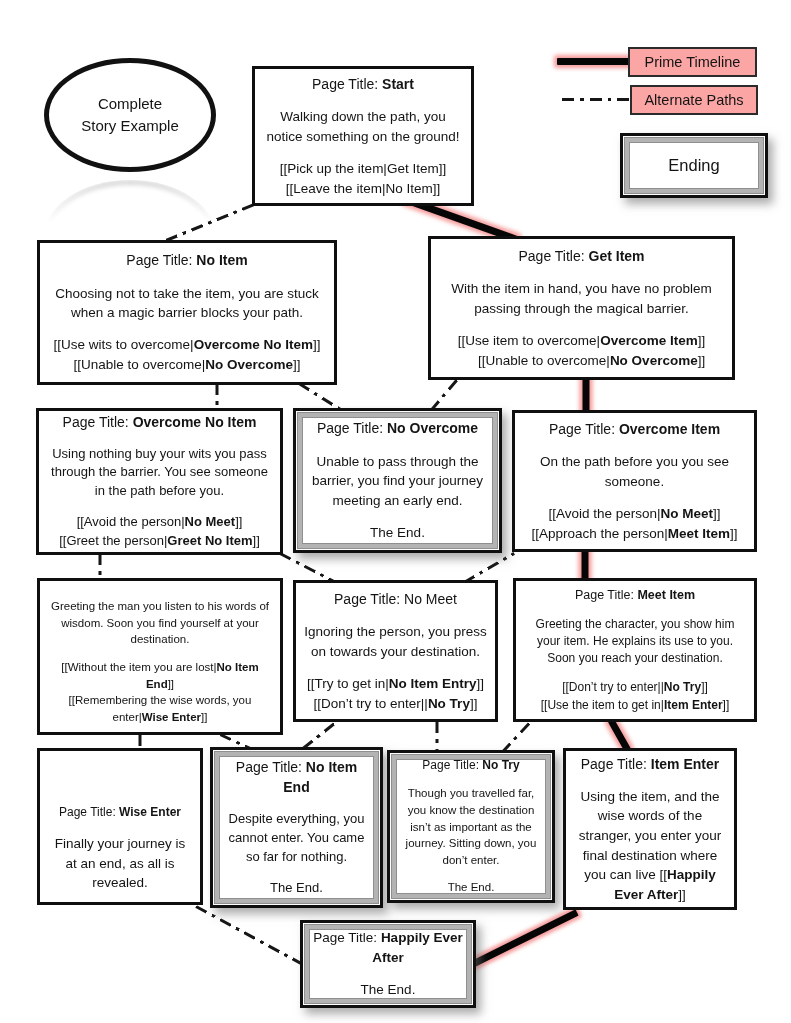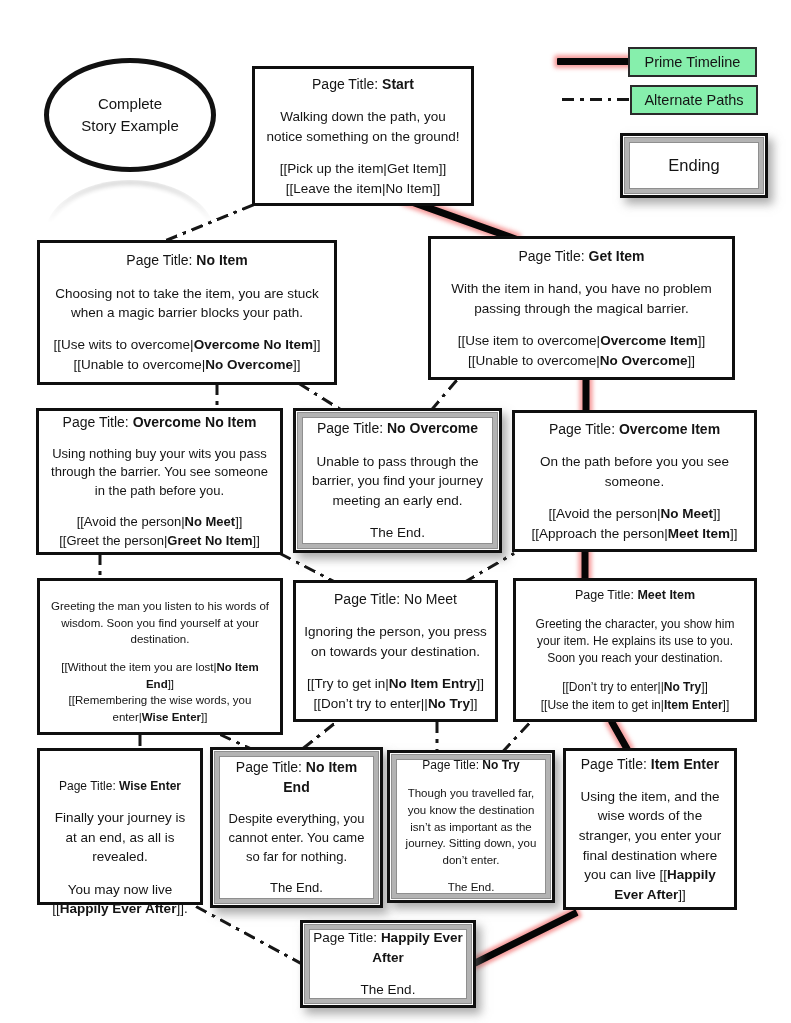--- a/index.html
+++ b/index.html
@@ -33,21 +33,21 @@
            border:5px solid #111;border-radius:50%;box-sizing:border-box;z-index:2;
            display:flex;flex-direction:column;align-items:center;justify-content:center;
            text-align:center;font-size:15px;line-height:1.45;}
   .ellipse-reflection{position:absolute;left:44px;top:180px;width:172px;height:114px;
            border:5px solid rgba(40,40,40,.8);border-radius:50%;box-sizing:border-box;
            transform:scaleY(-1);opacity:.32;filter:blur(2px);z-index:1;
            -webkit-mask-image:linear-gradient(to top,rgba(0,0,0,.75),transparent 38%);
            mask-image:linear-gradient(to top,rgba(0,0,0,.75),transparent 38%);}
 
   
-  .legend-box{position:absolute;background:#86efac;border:2px solid #2b2b2b;box-sizing:border-box;
+  .legend-box{position:absolute;background:#fca5a5;border:2px solid #2b2b2b;box-sizing:border-box;
               display:flex;align-items:center;justify-content:center;font-size:14.5px;z-index:2;}
   #legend-prime-box{left:628px;top:47px;width:129px;height:30px;}
   #legend-alt-box{left:630px;top:85px;width:128px;height:30px;}
   #legend-ending{left:620px;top:133px;width:148px;height:65px;}
   #legend-ending .content{font-size:16.5px;}
 </style>
 </head>
 <body>
 
 <div class="canvas">
@@ -119,21 +119,21 @@
             <div><span>[[Unable to overcome|</span><span class="b">No Overcome</span><span>]]</span></div>
           </div>
         </div>
       </div>
       <div class="node plain" style="left: 428px; top: 236px; width: 307px; height: 144px;">
         <div class="content">
           <div class="title" style="font-size: 14px;"><span>Page Title: </span><span class="b">Get Item</span></div>
           <div class="block" style="font-size: 13.5px;">
             <div><span>With the item in hand, you have no problem passing through the magical barrier.</span></div>
           </div>
-          <div class="block" style="font-size: 13.5px;">
+          <div class="block" style="font-size: 13.5px; text-align: right;">
             <div><span>[[Use item to overcome|</span><span class="b">Overcome Item</span><span>]]</span></div>
             <div><span>[[Unable to overcome|</span><span class="b">No Overcome</span><span>]]</span></div>
           </div>
         </div>
       </div>
       <div class="node plain tight" style="left: 36px; top: 408px; width: 247px; height: 147px;">
         <div class="content">
           <div class="title" style="font-size: 14px;"><span>Page Title: </span><span class="b">Overcome No Item</span></div>
           <div class="block" style="font-size: 13px;">
             <div><span>Using nothing buy your wits you pass through the barrier.  You see someone in the path before you.</span></div>
@@ -202,23 +202,20 @@
             <div><span>[[Use the item to get in|</span><span class="b">Item Enter</span><span>]]</span></div>
           </div>
         </div>
       </div>
       <div class="node plain" style="left: 37px; top: 748px; width: 166px; height: 157px;">
         <div class="content">
           <div class="title" style="font-size: 12px; margin-top: 44px;"><span>Page Title: </span><span class="b">Wise Enter</span></div>
           <div class="block" style="font-size: 13.5px;">
             <div><span>Finally your journey is at an end, as all is revealed.</span></div>
           </div>
-          <div class="block" style="font-size: 13.5px;">
-            <div><span>You may now live [[</span><span class="b">Happily Ever After</span><span>]].</span></div>
-          </div>
         </div>
       </div>
       <div class="node ending" style="left: 210px; top: 747px; width: 173px; height: 161px;">
         <div class="frame"></div>
         <div class="content">
           <div class="title" style="font-size: 14px;"><span>Page Title: </span><span class="b">No Item End</span></div>
           <div class="block" style="font-size: 13px;">
             <div><span>Despite everything, you cannot enter.  You came so far for nothing.</span></div>
           </div>
           <div class="block" style="font-size: 13px;">

